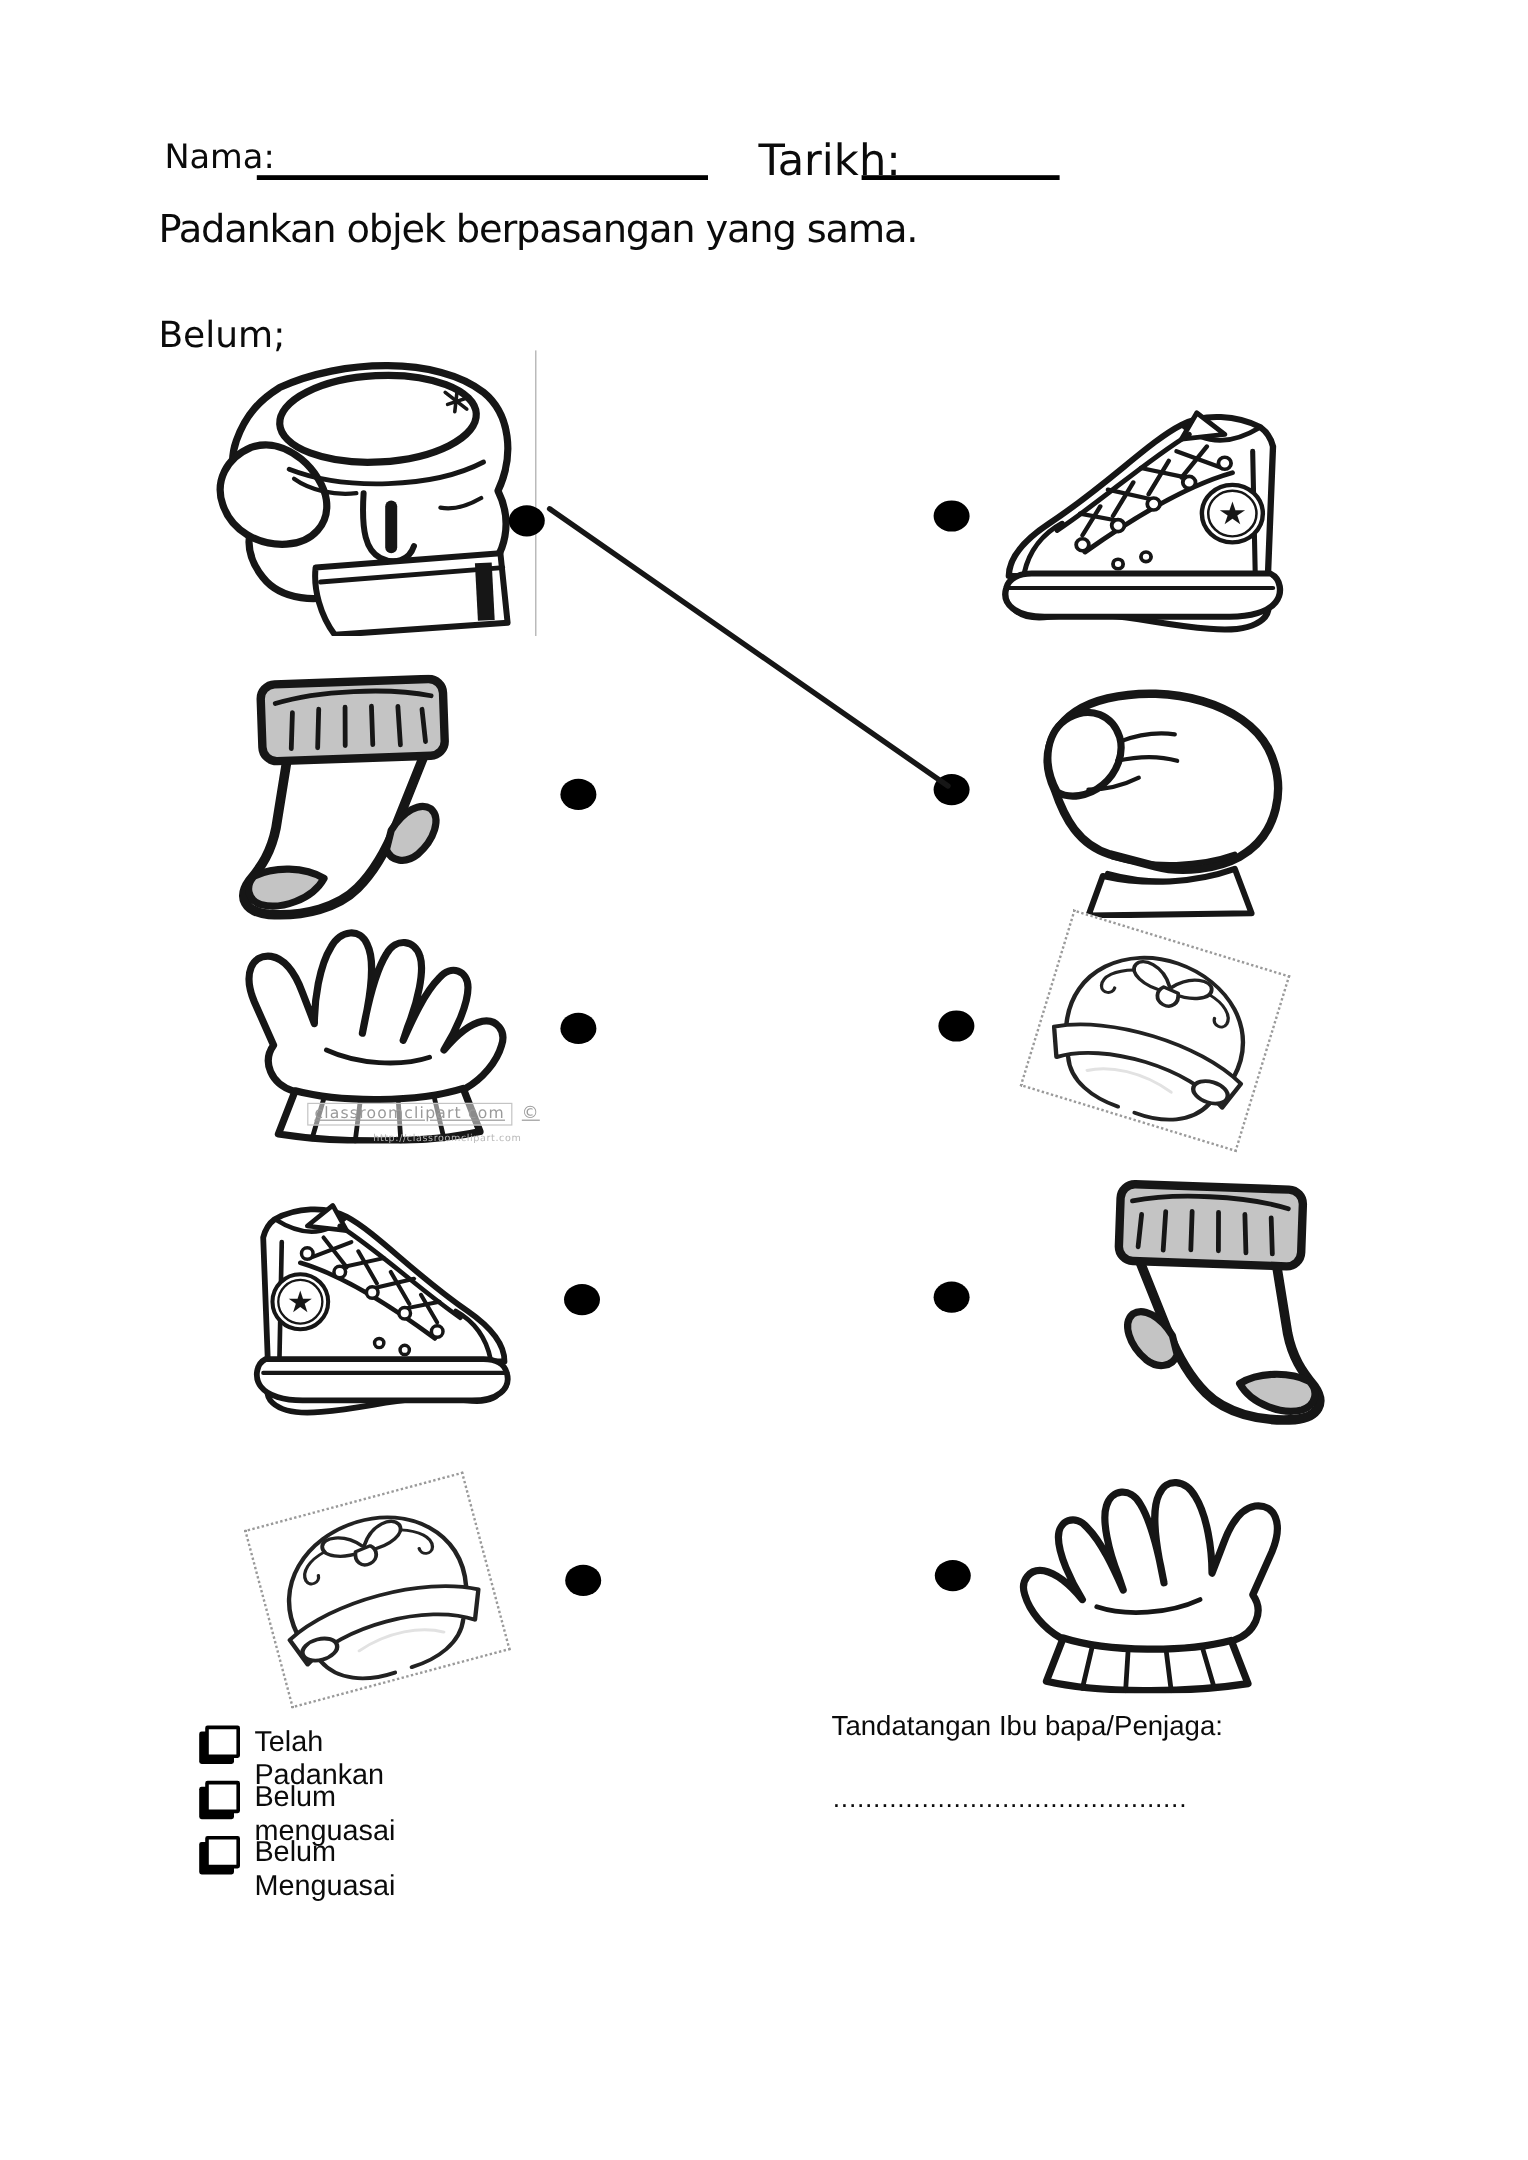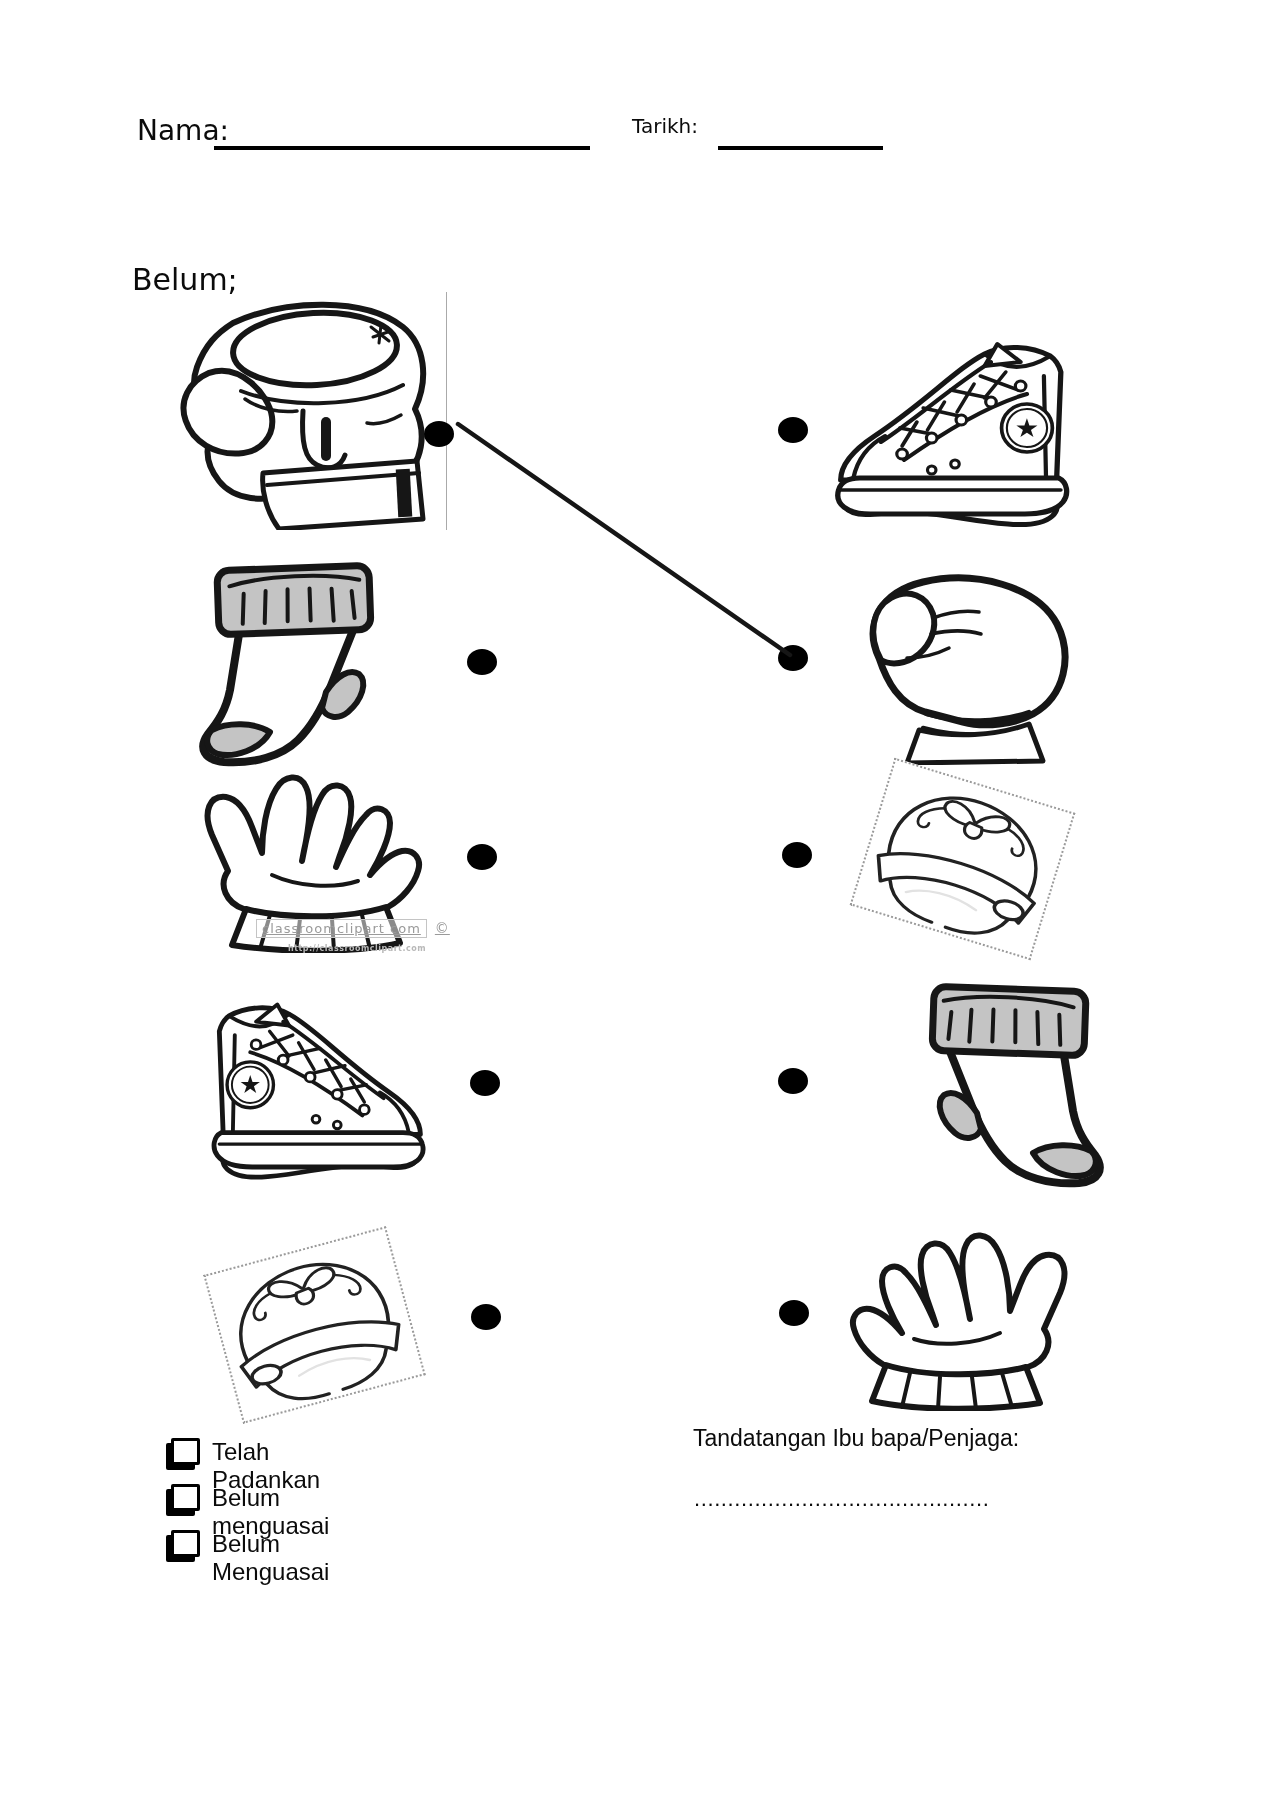--- a/index.html
+++ b/index.html
@@ -3,40 +3,40 @@
 <meta charset="utf-8">
 <style>
   html,body{margin:0;padding:0;background:#888;}
   .page{position:relative;width:1273px;height:1800px;background:#ffffff;margin:0 auto;
         font-family:"DejaVu Sans",sans-serif;color:#0b0b0b;overflow:hidden;}
   .abs{position:absolute;white-space:nowrap;text-align:center;}
   
   .hand{font-family:"DejaVu Sans",sans-serif;}
   .name-label{left:137px;top:114px;font-size:28px;}
   .name-line{left:214px;top:106px;width:376px;height:40px;border-bottom:4px solid #000;}
-  .date-label{left:632px;top:114px;font-size:20px;}
+  .date-label{left:632px;top:114px;font-size:36px;}
   .date-line{left:718px;top:106px;width:165px;height:40px;border-bottom:4px solid #000;}
   .instruction{left:132px;top:172px;font-size:32px;letter-spacing:-1px;}
   .contoh{left:132px;top:262px;font-size:30px;}
   
   .art-box{position:absolute;}
   .art-box svg{display:block;width:100%;height:100%;}
   .flip{transform:scaleX(-1);}
   .frame-line{left:446px;top:292px;width:1px;height:238px;background:#aaa;}
   .cap-frame{border:2px dotted #9a9a9a;background:#fff;}
   .rotL{transform:rotate(-15deg);}
   .rotR{transform:rotate(17deg);}
   
   .dot{position:absolute;width:30px;height:26px;background:#000;border-radius:50%;}
   .overlay{position:absolute;left:0;top:0;width:1273px;height:1800px;pointer-events:none;}
   
   .wm{left:256px;top:920px;font-size:13px;color:#9a9a9a;letter-spacing:1px;text-decoration:underline;}
   .wm .wm-box{border:1px solid #c4c4c4;padding:1px 5px;background:rgba(255,255,255,.5);}
   .wm .wm-c{margin-left:8px;font-size:14px;color:#9a9a9a;}
-  .wm-url{left:288px;top:944px;font-size:8px;color:#b8b8b8;letter-spacing:.5px;font-weight:bold;}
+  .wm-url{left:311px;top:944px;font-size:8px;color:#b8b8b8;letter-spacing:.5px;}
   
   .foot{font-family:"Liberation Sans",sans-serif;}
   .chk-row{position:absolute;left:168px;height:32px;}
   .chk-box{position:absolute;left:3px;top:2px;width:23px;height:21px;background:#fff;
            border:3px solid #000;border-radius:2px;box-shadow:-5px 5px 0 0 #000;}
   .chk-label{position:absolute;left:44px;top:2px;font-size:24px;font-family:"Liberation Sans",sans-serif;}
   .row1{top:1436px;} .row2{top:1482px;} .row3{top:1528px;}
   .sig-label{left:693px;top:1425px;font-size:23px;font-family:"Liberation Sans",sans-serif;}
   .sig-line{left:694px;top:1486px;font-size:22px;letter-spacing:.6px;font-family:"Liberation Sans",sans-serif;}
   .hidden-defs{position:absolute;width:0;height:0;overflow:hidden;}
@@ -174,20 +174,21 @@
           <path stroke-width="4" d="M168 148 C160 172 136 182 112 183"></path>
         </g>
       </symbol>
     </defs>
   </svg>
 
   <div class="abs hand name-label">Nama:</div>
   <div class="abs name-line"></div>
   <div class="abs hand date-label">Tarikh:</div>
   <div class="abs date-line"></div>
+  <div class="abs hand instruction">Padankan objek berpasangan yang sama.</div>
   <div class="abs hand contoh">Belum;</div>
 
   <div class="art-box" style="left:175px;top:293px;width:272px;height:237px;">
     <svg viewBox="0 0 272 237" preserveAspectRatio="none">
         <use href="#sym-glove-up"></use>
       </svg>
   </div>
   <div class="abs frame-line"></div>
 
   <div class="art-box" style="left:196px;top:562px;width:250px;height:205px;">

